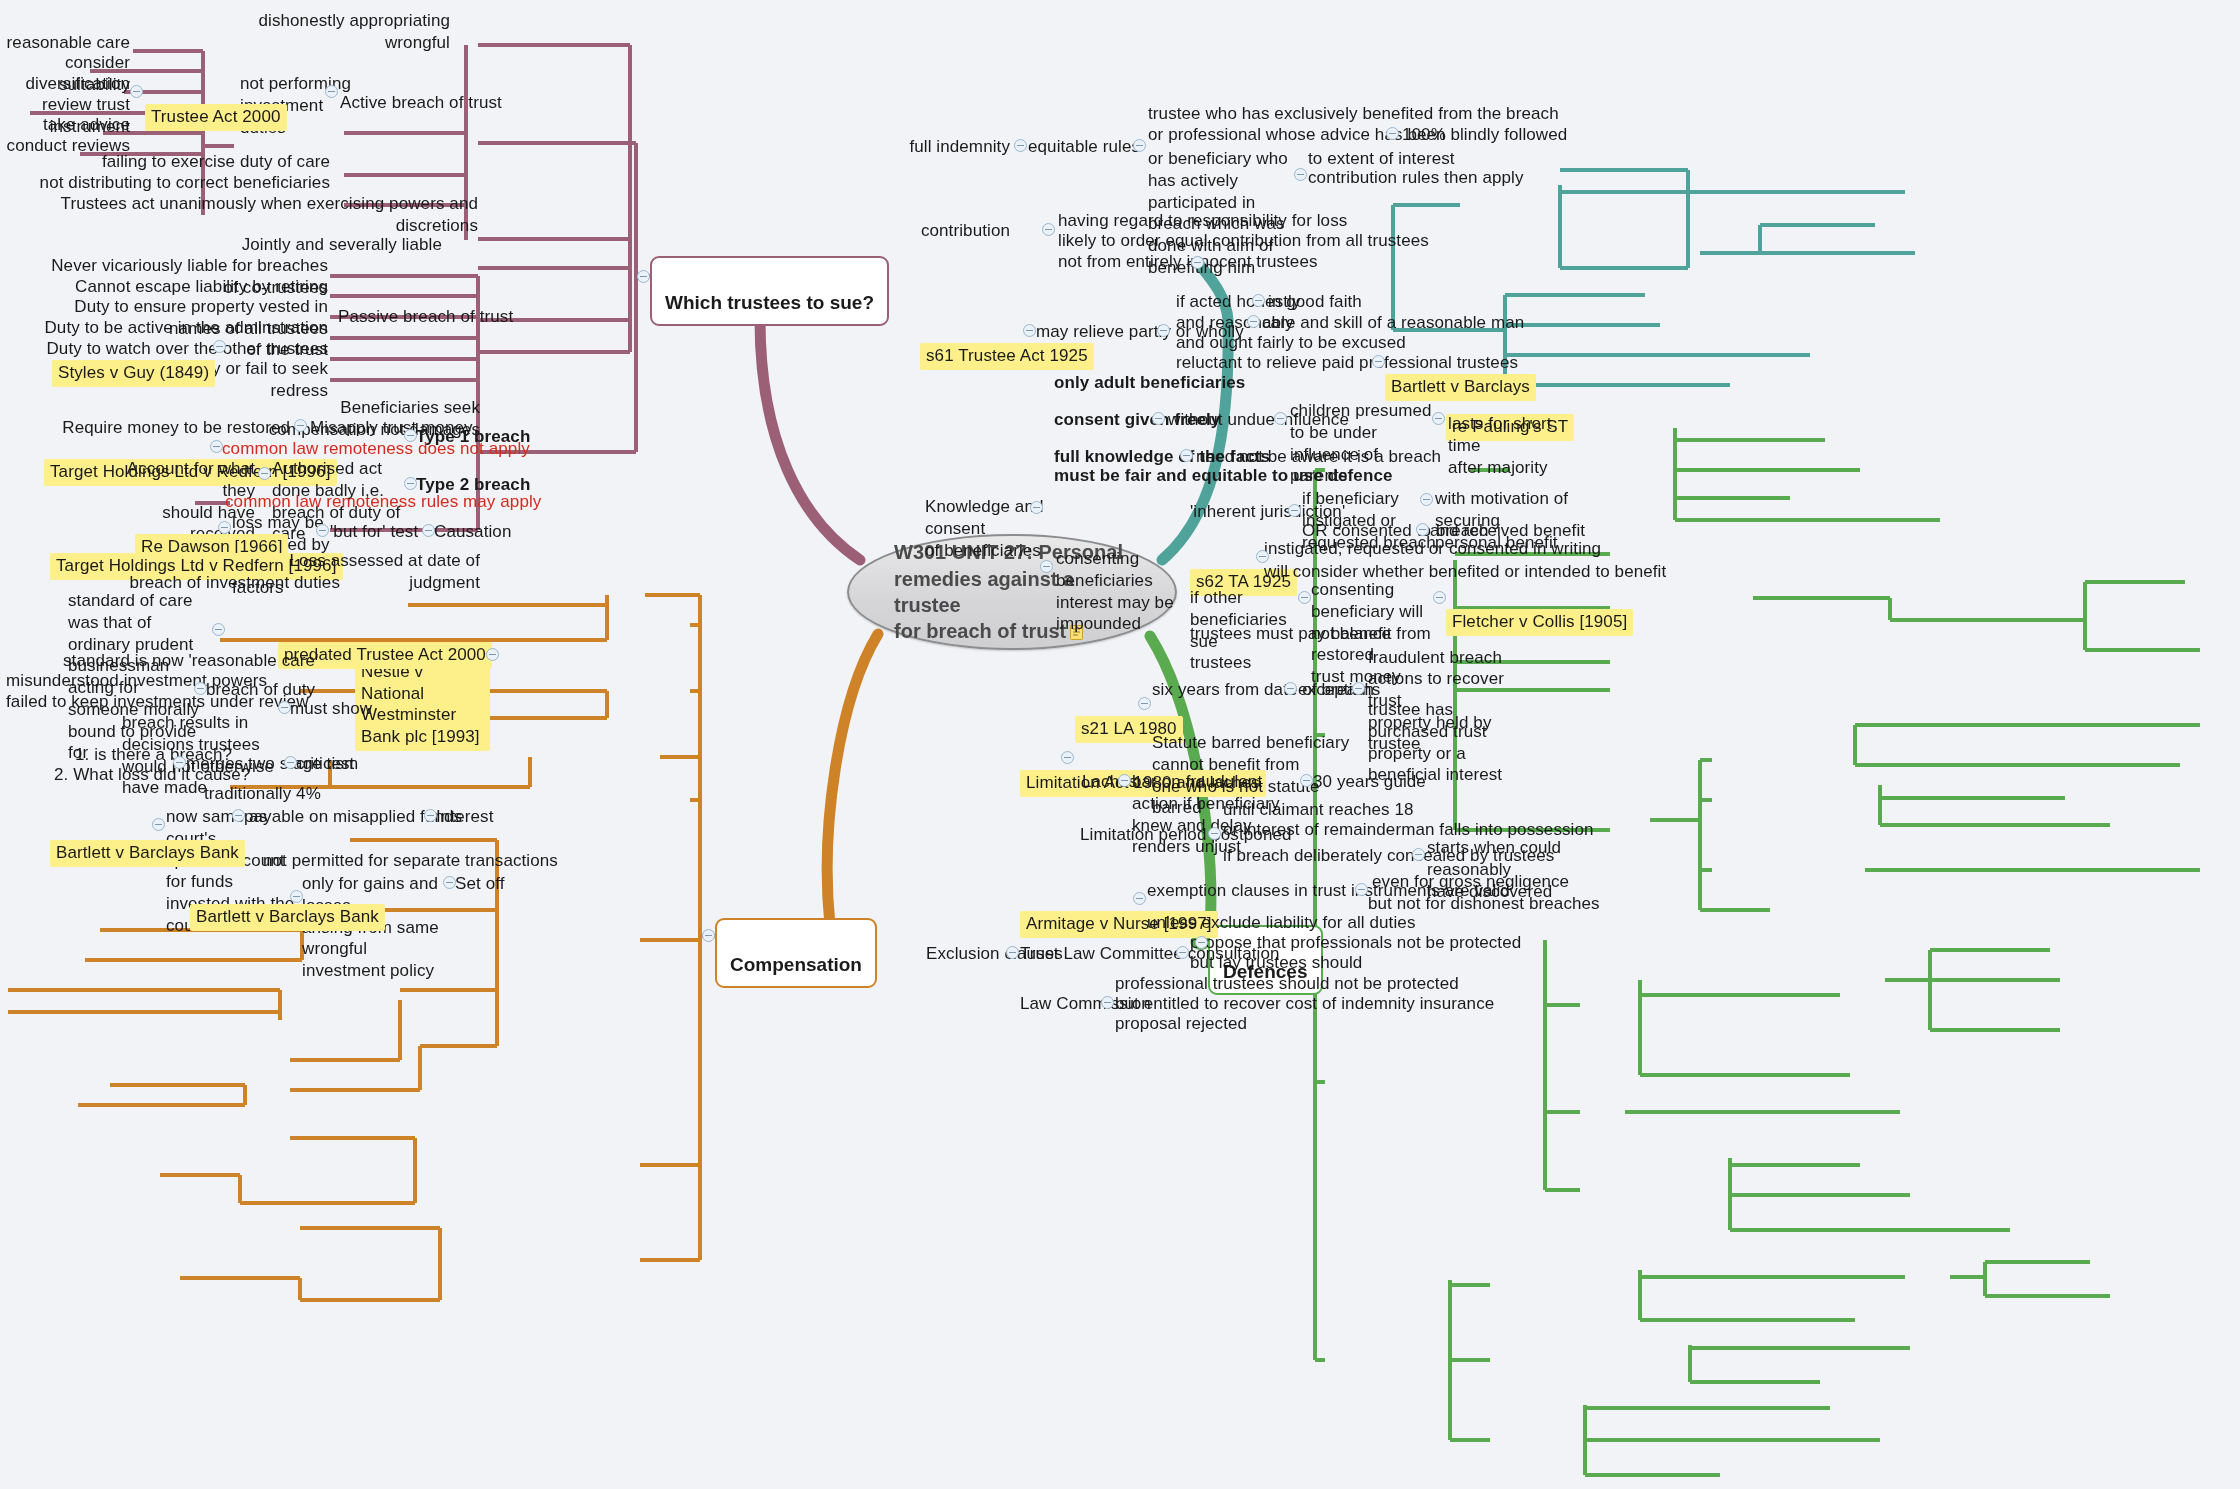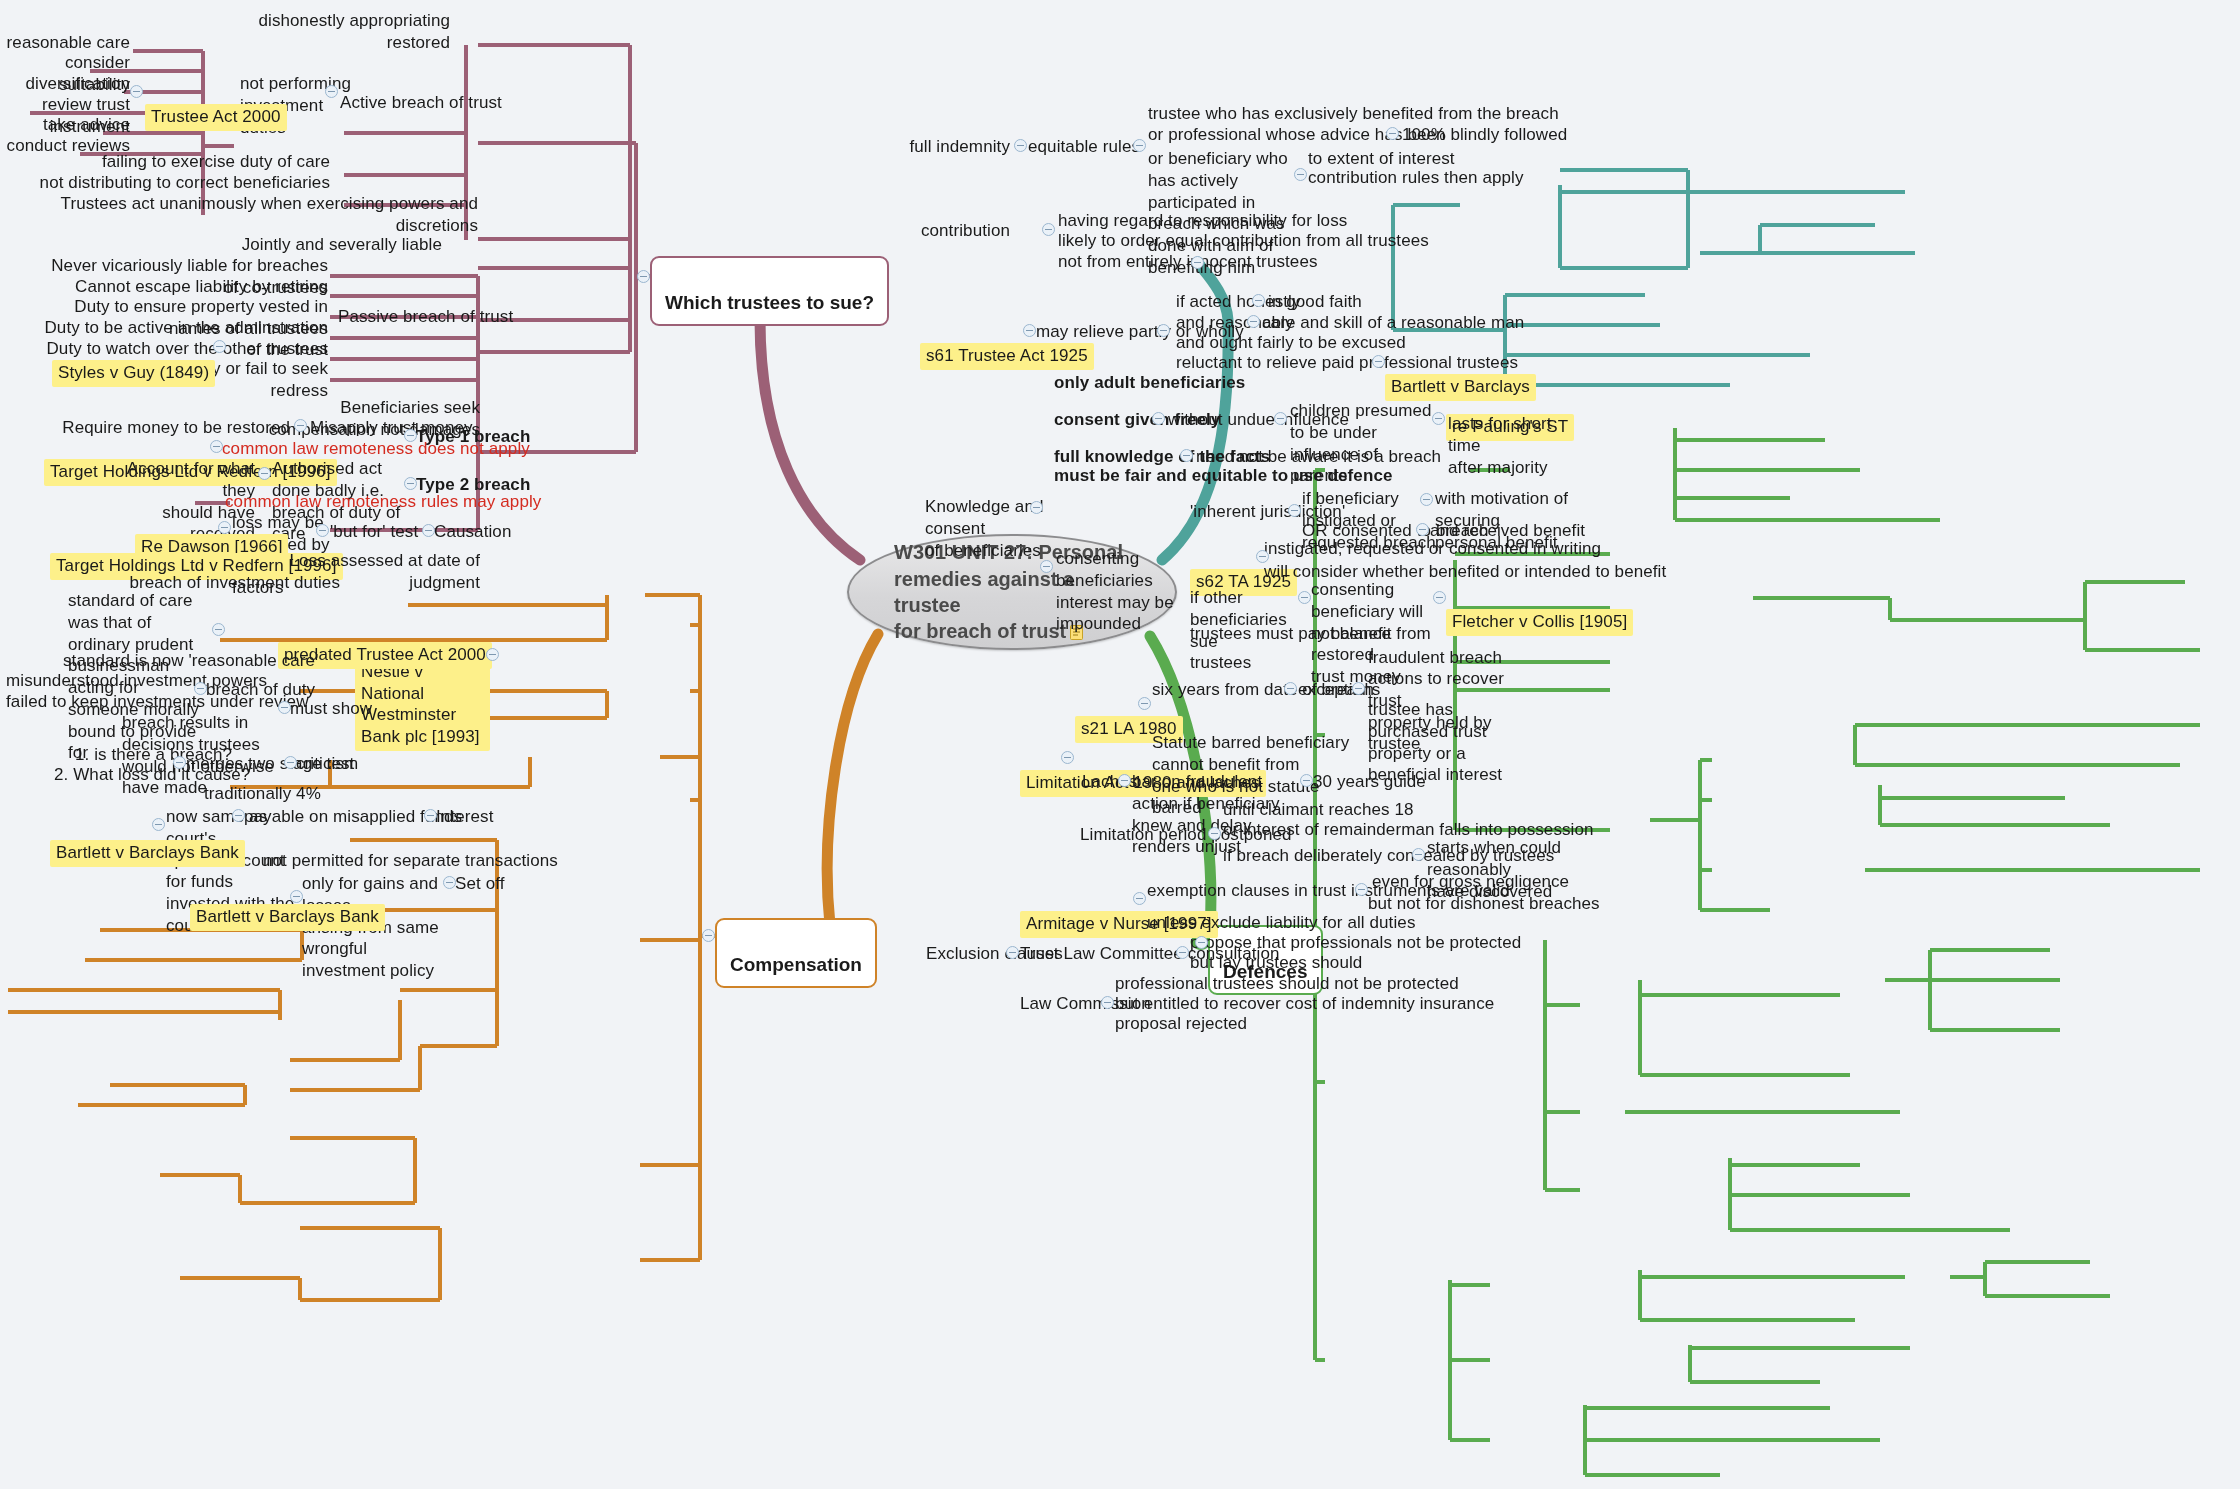--- a/index.html
+++ b/index.html
@@ -369,21 +369,21 @@
   <div class="mainbox plum" style="left:650px;top:256px;">
     <span>Which trustees to sue?</span>
   </div>
   <div class="mainbox orange" style="left:715px;top:918px;">
     <span>Compensation</span>
   </div>
   <div class="mainbox green" style="left:1208px;top:925px;">
     <span>Defences</span>
   </div>
 
-  <div class="node r" style="left:230px;top:10px;width:220px;">dishonestly appropriating restored</div>
+  <div class="node r" style="left:230px;top:10px;width:220px;">dishonestly appropriating wrongful</div>
   <div class="node l" style="left:240px;top:73px;width:120px;">not performing
 investment duties</div>
   <div class="node l" style="left:340px;top:92px;">Active breach of trust</div>
   <div class="node r" style="left:30px;top:151px;width:300px;">failing to exercise duty of care</div>
   <div class="node r" style="left:30px;top:172px;width:300px;">not distributing to correct beneficiaries</div>
   <div class="node r" style="left:30px;top:193px;width:448px;">Trustees act unanimously when exercising powers and discretions</div>
   <div class="node r" style="left:180px;top:234px;width:262px;">Jointly and severally liable</div>
 
   <div class="node c" style="left:145px;top:82px;">
     <span class="hl">Trustee Act 2000</span>

